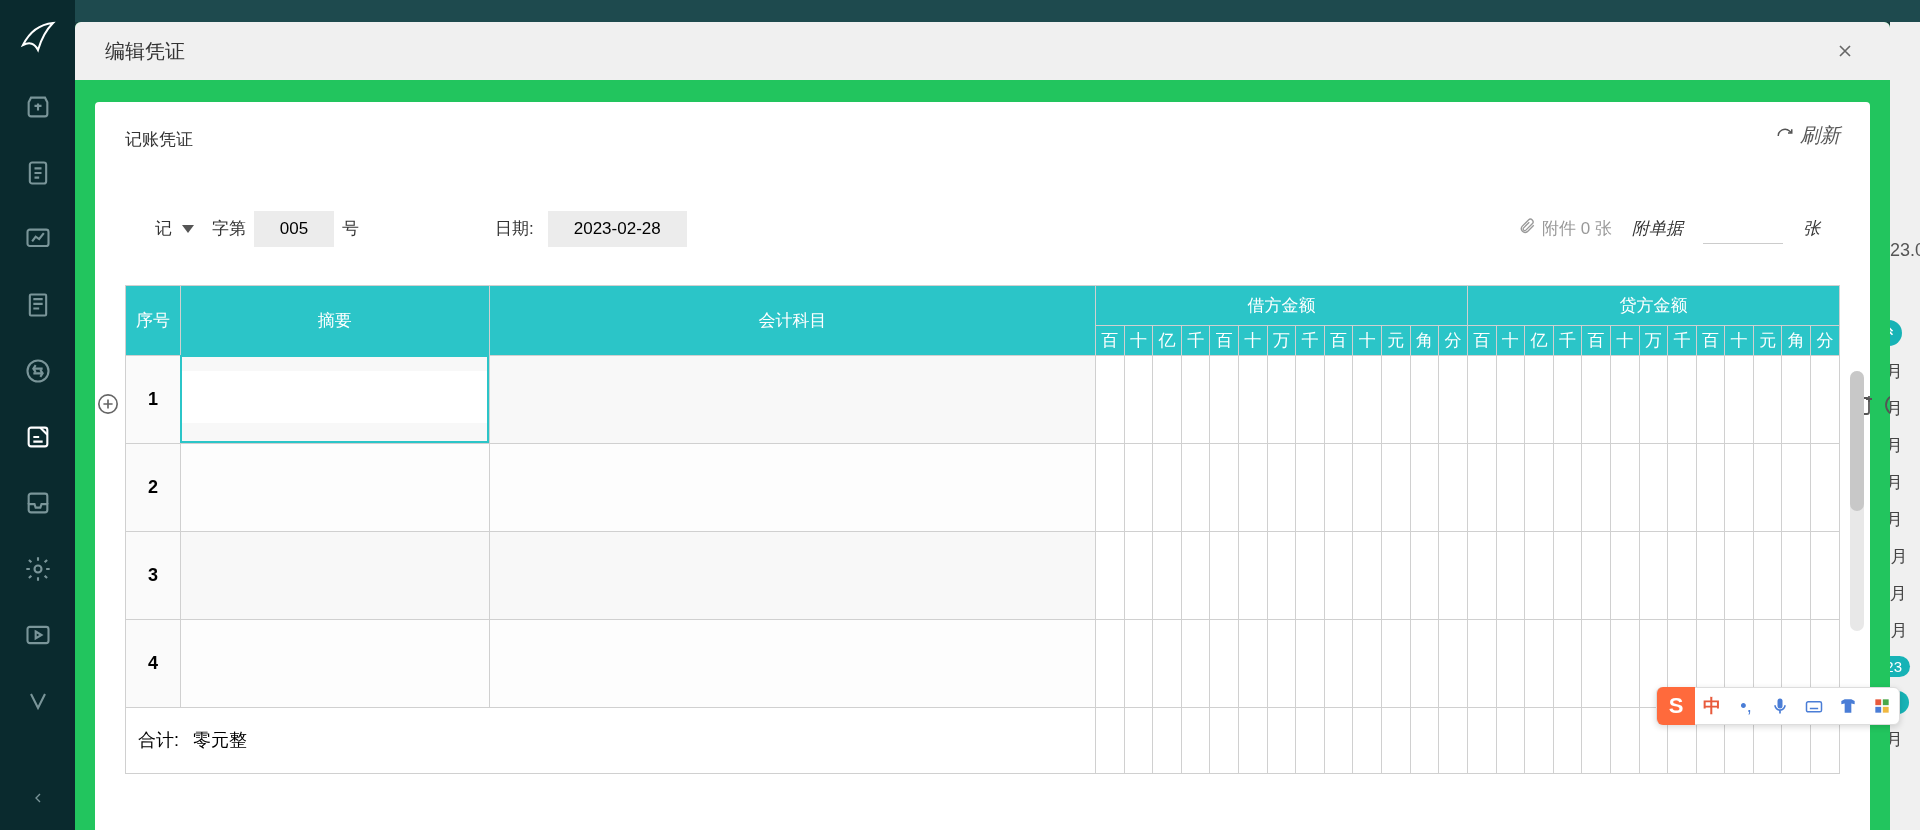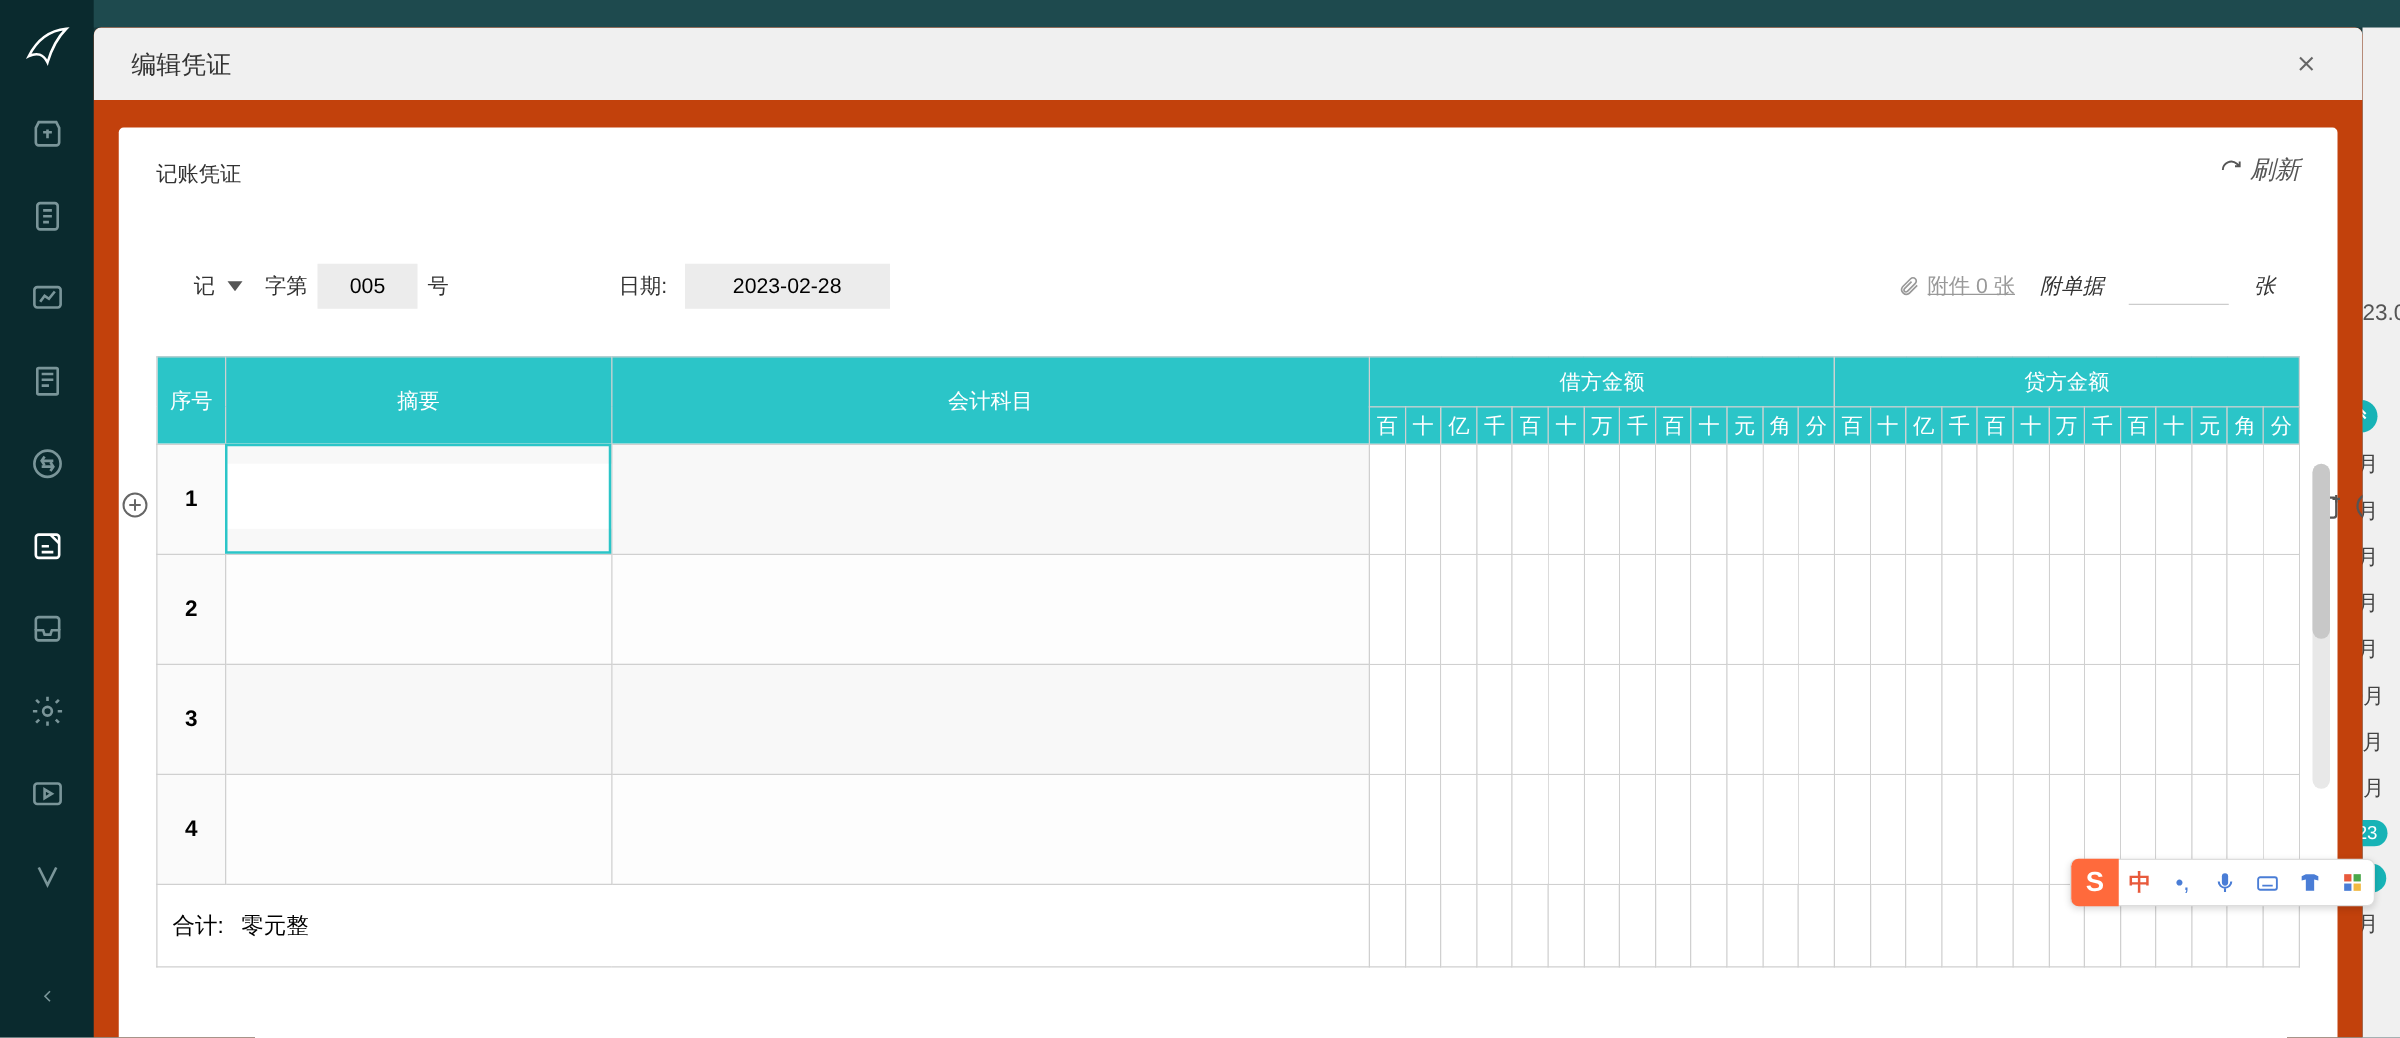--- a/index.html
+++ b/index.html
@@ -9,38 +9,38 @@
 .sidebar { position: absolute; left: 0; top: 0; width: 75px; height: 830px; background: #0a2a2e; display: flex; flex-direction: column; align-items: center; padding-top: 15px; gap: 38px; }
 .sidebar .logo { width: 40px; height: 40px; color: #fff; display:flex; align-items:center; justify-content:center;}
 .sidebar .nav-icon { width: 28px; height: 28px; color: #7a9599; display: flex; align-items: center; justify-content: center; cursor: pointer; }
 .sidebar .nav-icon.active { color: #fff; }
 .sidebar .chevron { margin-top: auto; margin-bottom: 20px; color:#7a9599; cursor:pointer;}
 
 
 .topbar-bg { position: absolute; left: 75px; top: 0; right: 0; height: 22px; background: #1e4a4e; }
 
 
-.modal { position: absolute; left: 75px; top: 22px; right: 30px; bottom: 0; background: #c2410c; border-radius: 6px 6px 0 0; overflow: hidden; }
+.modal { position: absolute; left: 75px; top: 22px; right: 30px; bottom: 0; background: #22c55e; border-radius: 6px 6px 0 0; overflow: hidden; }
 .modal-header { height: 58px; background: #f0f0f0; display: flex; align-items: center; padding: 0 30px; justify-content: space-between; }
 .modal-title { font-size: 20px; color: #333; font-weight: 500; }
 .modal-close { font-size: 24px; color: #666; cursor: pointer; background:none; border:none; width:30px; height:30px; display:flex; align-items:center; justify-content:center;}
 
 .modal-body { position: absolute; left: 20px; right: 20px; top: 80px; bottom: 0; background: #fff; border-radius: 4px 4px 0 0; padding: 20px 30px 0; }
 
 .doc-head { display: flex; align-items: baseline; justify-content: space-between; }
 .doc-title { font-size: 17px; color: #333; }
 .refresh { display: flex; align-items: center; gap: 6px; color: #555; cursor: pointer; font-size: 20px; font-style: italic; }
 .refresh-icon { width: 18px; height: 18px; }
 
 .form-row { display: flex; align-items: center; margin-top: 60px; padding: 0 20px; gap: 8px; font-size: 17px; color: #333; }
 .form-row .spacer { flex: 0 0 auto; width: 120px; }
 .select-like { display: flex; align-items: center; gap: 10px; padding: 6px 10px; cursor: pointer; }
 .caret-down { width: 0; height: 0; border-left: 6px solid transparent; border-right: 6px solid transparent; border-top: 8px solid #555; }
 .num-input { background: #ececec; border: none; width: 80px; height: 36px; text-align: center; font-size: 17px; }
-.date-input { background: #ececec; border: none; width: 164px; height: 36px; text-align: center; font-size: 17px; margin-left: 6px; }
+.date-input { background: #ececec; border: none; width: 139px; height: 36px; text-align: center; font-size: 17px; margin-left: 6px; }
 .attach-group { margin-left: auto; display: flex; align-items: center; gap: 20px; color: #999; }
 .attach-group .clip-icon { width: 18px; height: 18px; }
 .bill-input { border: none; border-bottom: 1px solid #ccc; width: 80px; height: 30px; font-size: 16px; background: transparent; }
 .bill-label { color:#333;font-style:italic; }
 
 
 .table-wrap { margin-top: 38px; position: relative; }
 .add-row-icon { position: absolute; left: -28px; top: 108px; width: 22px; height: 22px; cursor: pointer; color: #666; }
 .row-actions { position: absolute; right: -68px; top: 108px; display: flex; gap: 8px; }
 .row-actions .ra { width: 24px; height: 24px; cursor: pointer; color: #555; }
@@ -217,21 +217,21 @@
       </div>
       <span>字第</span>
       <input class="num-input" value="005" style="">
       <span>号</span>
 
       <span class="spacer"></span>
       <span>日期:</span>
       <input class="date-input" value="2023-02-28" style="">
 
       <div class="attach-group">
-        <span style="display:flex;align-items:center;gap:6px;text-decoration:underline;">
+        <span style="display:flex;gap:6px;">
           <svg class="clip-icon" viewBox="0 0 24 24" fill="none" stroke="currentColor" stroke-width="1.8">
               <path d="M21 11l-8.5 8.5a5 5 0 01-7-7L14 4a3.5 3.5 0 015 5l-8.5 8.5a2 2 0 01-3-3L15 7"></path>
             </svg>
           <span>附件 0 张</span>
         </span>
         <span class="bill-label">附单据</span>
         <input class="bill-input" style="">
         <span class="bill-label">张</span>
       </div>
     </div>

